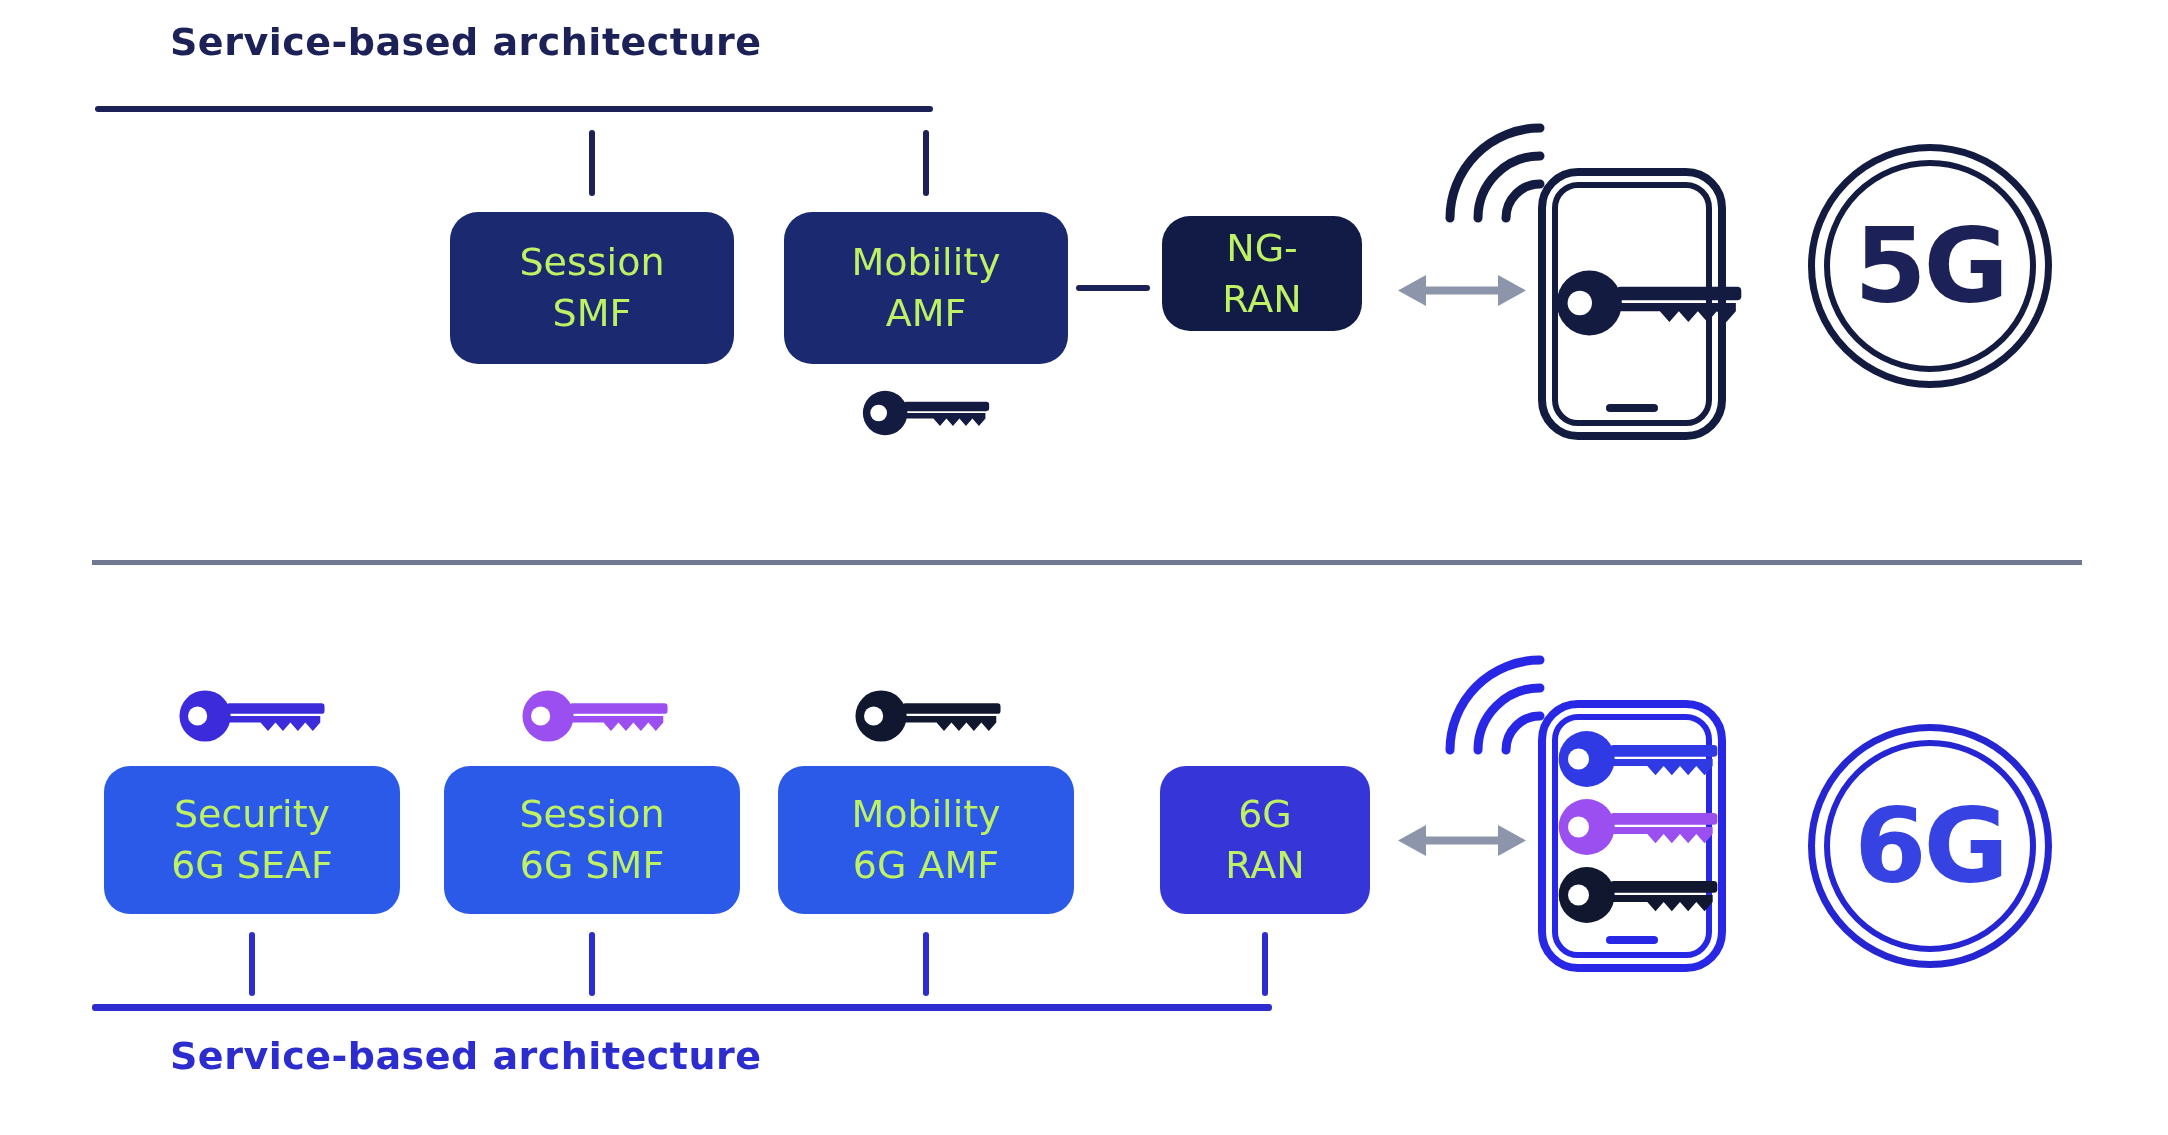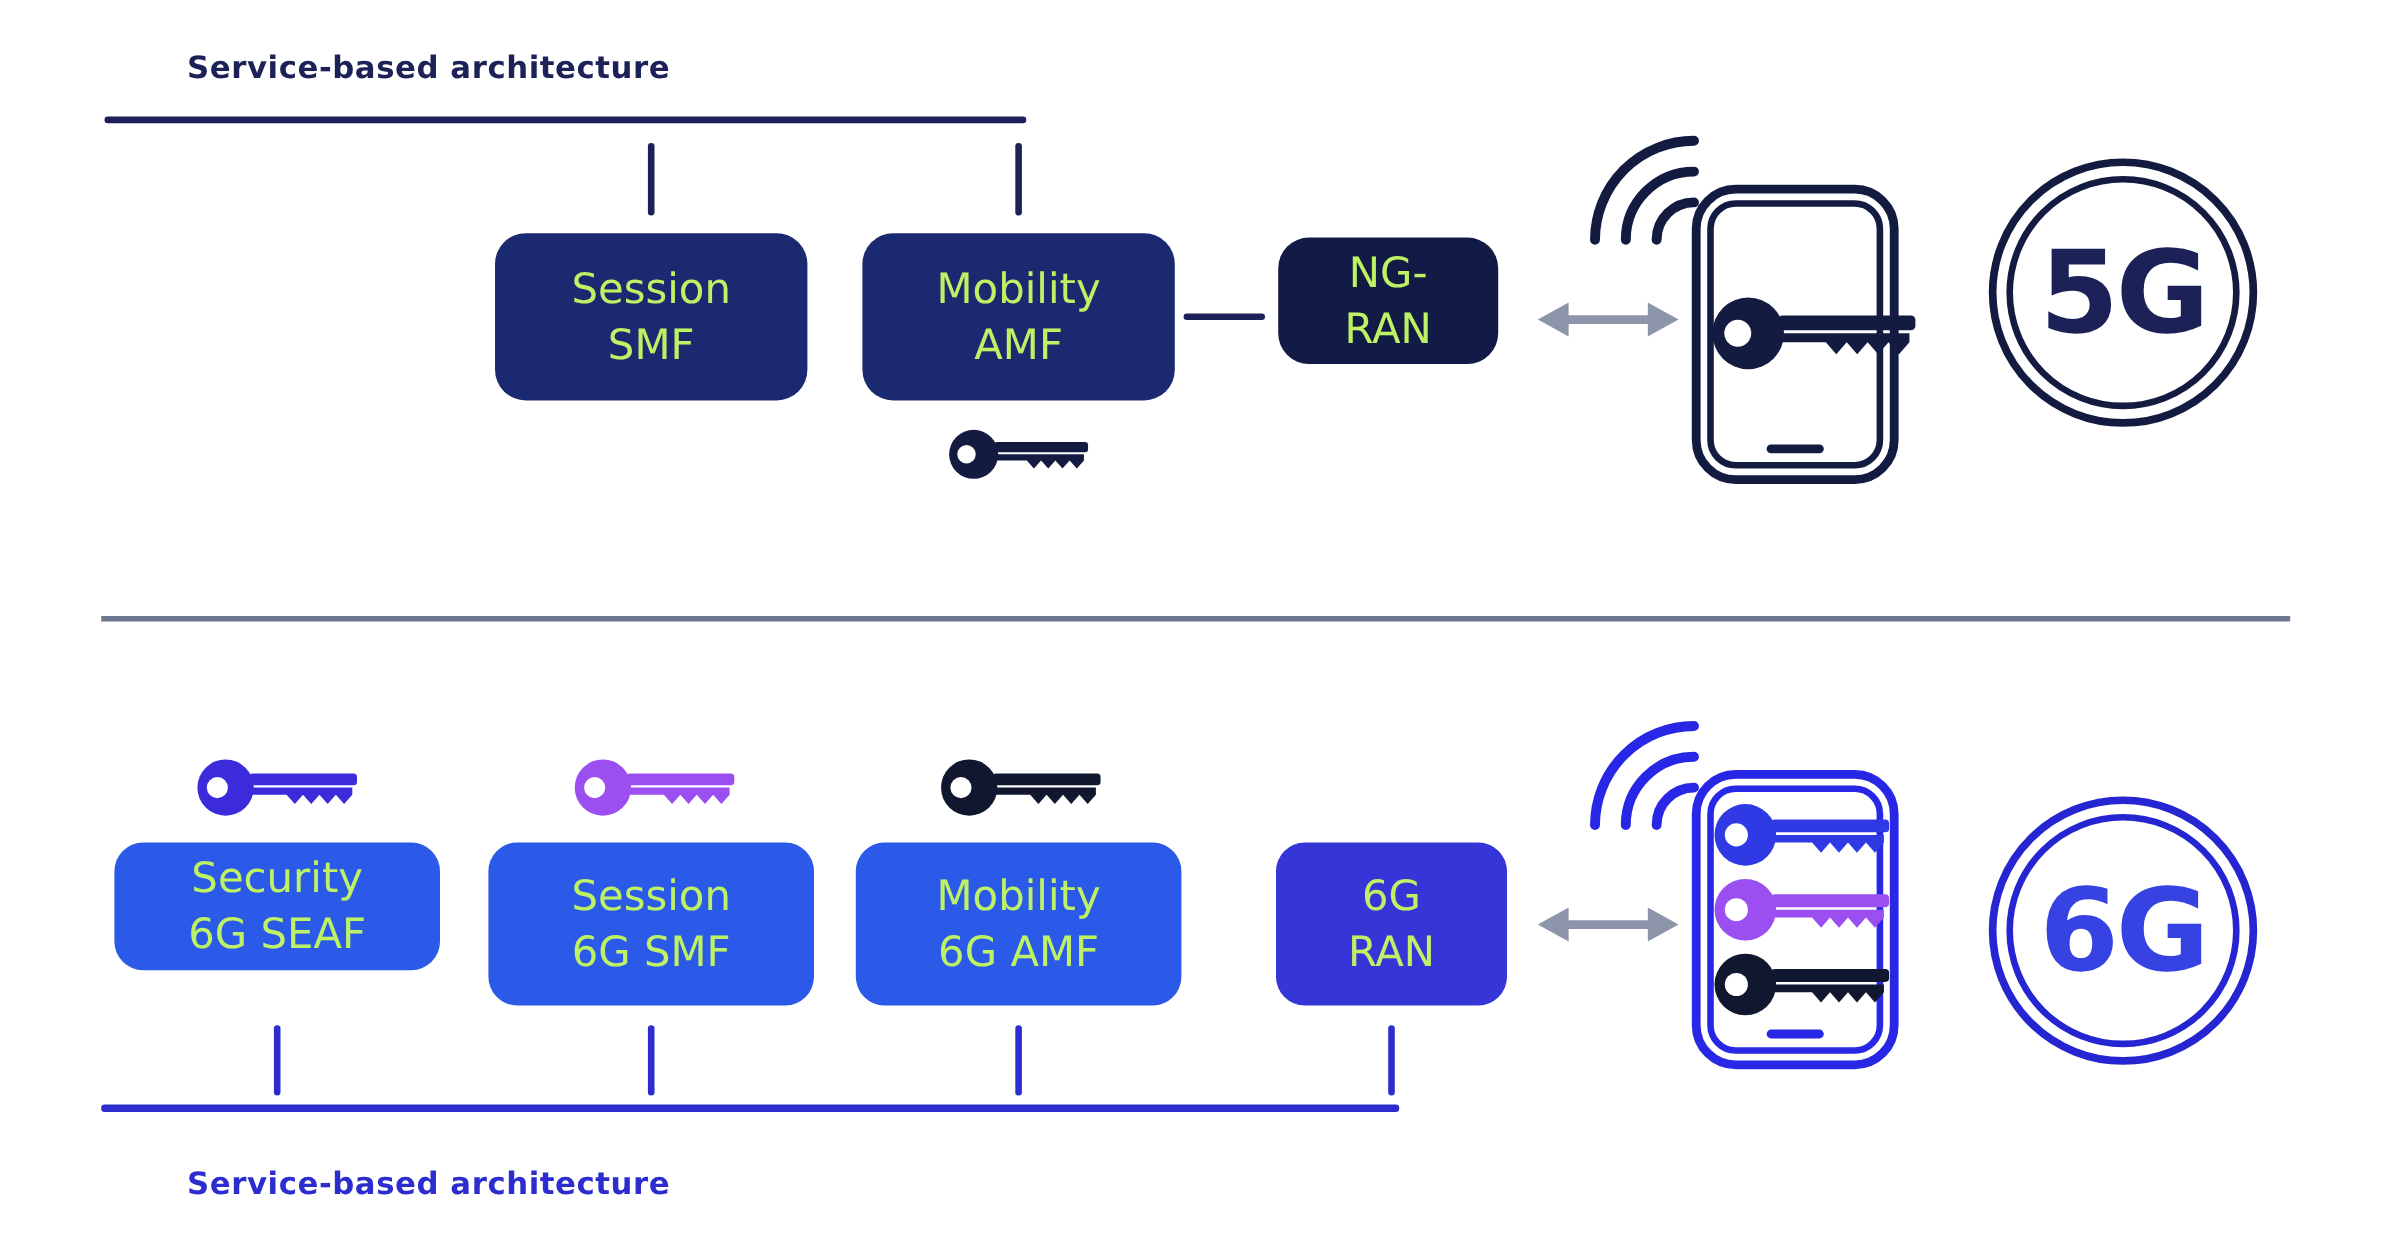--- a/index.html
+++ b/index.html
@@ -5,23 +5,22 @@
   html,body{margin:0;padding:0;background:#fff;}
   #canvas{
     position:relative;
     width:2168px;height:1135px;
     background:#ffffff;
     font-family:"DejaVu Sans","Liberation Sans",sans-serif;
     overflow:hidden;
   }
   .sba-label{
     position:absolute;
-    font-size:28px;font-weight:bold;letter-spacing:.5px;
+    font-size:38px;font-weight:bold;letter-spacing:.5px;
     white-space:nowrap;
-    margin-top:25px;
   }
   .sba-label.topline{color:var(--navy-ink,#1C2257);}
   .sba-label.botline{color:var(--blue-ink,#2D2DCF);}
   .hline,.tick,.connector{position:absolute;border-radius:3px;}
   .hline.topline,.tick.topline,.connector{background:var(--navy-ink,#1C2257);}
   .hline.botline,.tick.botline{background:var(--blue-ink,#2D2DCF);}
   .node{
     position:absolute;
     display:flex;flex-direction:column;align-items:center;justify-content:center;
     color:#bef264;font-size:38px;line-height:1.34;text-align:center;
@@ -153,21 +152,21 @@
     <svg class="icon" style="left:177px;top:684px;width:150px;height:64px;color:var(--key-blue,#3B2BDB)" aria-hidden="true">
       <use href="#sym-key"></use>
     </svg>
     <svg class="icon" style="left:520px;top:684px;width:150px;height:64px;color:var(--key-purple,#9B4FF0)" aria-hidden="true">
       <use href="#sym-key"></use>
     </svg>
     <svg class="icon" style="left:853px;top:684px;width:150px;height:64px;color:var(--key-black,#10172F)" aria-hidden="true">
       <use href="#sym-key"></use>
     </svg>
 
-    <div class="node node-blue" style="left:104px;top:766px;width:296px;height:116px">
+    <div class="node node-blue" style="left:104px;top:766px;width:296px;height:148px">
       <span>Security</span>
       <span>6G SEAF</span>
     </div>
 
     <div class="node node-blue" style="left:444px;top:766px;width:296px;height:148px">
       <span>Session</span>
       <span>6G SMF</span>
     </div>
 
     <div class="node node-blue" style="left:778px;top:766px;width:296px;height:148px">

